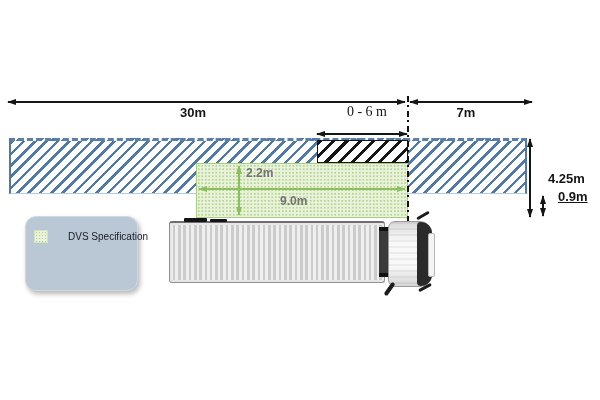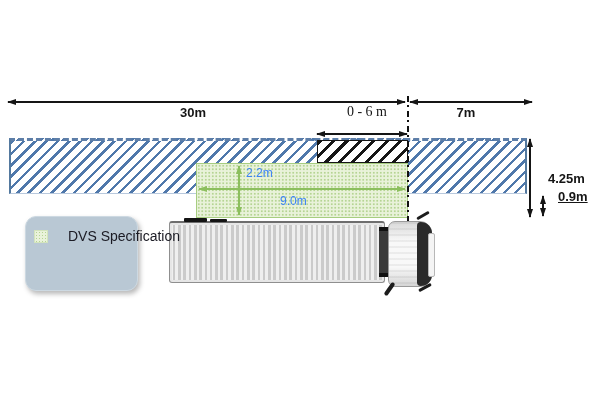--- a/index.html
+++ b/index.html
@@ -42,21 +42,21 @@
   .harrow::after{right:-1px;border-left:9px solid currentColor;}
   .varrow{width:2px;background:currentColor;color:#151515;}
   .varrow::before,.varrow::after{content:"";position:absolute;left:50%;width:0;height:0;
     border-left:3.6px solid rgba(0,0,0,0);border-right:3.6px solid rgba(0,0,0,0);transform:translateX(-50%);}
   .varrow::before{top:-1px;border-bottom:9px solid currentColor;}
   .varrow::after{bottom:-1px;border-top:9px solid currentColor;}
   .green{color:#8cbf5e;}
 
   .dim-label{font-size:13px;font-weight:700;white-space:nowrap;}
   .dim-label.serif{font-family:"Liberation Serif",serif;font-weight:400;font-size:14px;}
-  .green-label{font-size:12px;font-weight:400;color:#3b82f6;white-space:nowrap;}
+  .green-label{font-size:12px;font-weight:700;color:#737373;white-space:nowrap;}
 
   
   .trailer{
     left:169px;top:221px;width:216px;height:62px;box-sizing:border-box;
     background:repeating-linear-gradient(90deg,#efefef 0 2.7px,#cbcbcb 2.7px 5.3px);
     border:1px solid #8f8f8f;border-top:2px solid #6e6e6e;border-radius:3px;
     box-shadow:inset 0 0 0 2px #e6e6e6;
   }
   .roof-strip{background:#141414;border-radius:1px;}
   .cab-gap{left:379px;top:227px;width:10px;height:50px;background:#3a3a3a;
@@ -82,21 +82,21 @@
     padding:7px 0 0 8px;
   }
   .legend-row{display:flex;align-items:center;height:24px;}
   .legend-swatch{width:14px;height:13px;margin-right:4px;flex:0 0 auto;box-sizing:border-box;}
   .sw-dvs{background-color:#e9f2da;background-image:radial-gradient(#b5d493 0.9px,rgba(0,0,0,0) 1px);
     background-size:3px 3px;border:1px solid #d3e4bd;}
   .sw-r151{background:repeating-linear-gradient(45deg,#161616 0 2.5px,#fff 2.5px 6px);
     border:1px solid #3c3c46;}
   .sw-impact{background:repeating-linear-gradient(45deg,#4a74a8 0 2.5px,#fff 2.5px 6px);
     border:1px solid rgba(60,60,70,0.45);}
-  .legend-label{font-size:14px;color:#1b1b24;white-space:nowrap;padding-left:16px;}
+  .legend-label{font-size:10px;color:#1b1b24;white-space:nowrap;padding-left:16px;}
 </style>
 </head>
 <body>
 
 <div id="stage">
 
   <div class="abs impact-band"></div>
   <div class="abs r151-zone"></div>
   <div class="abs dvs-zone"></div>
   <div class="abs dashdot-line"></div>

